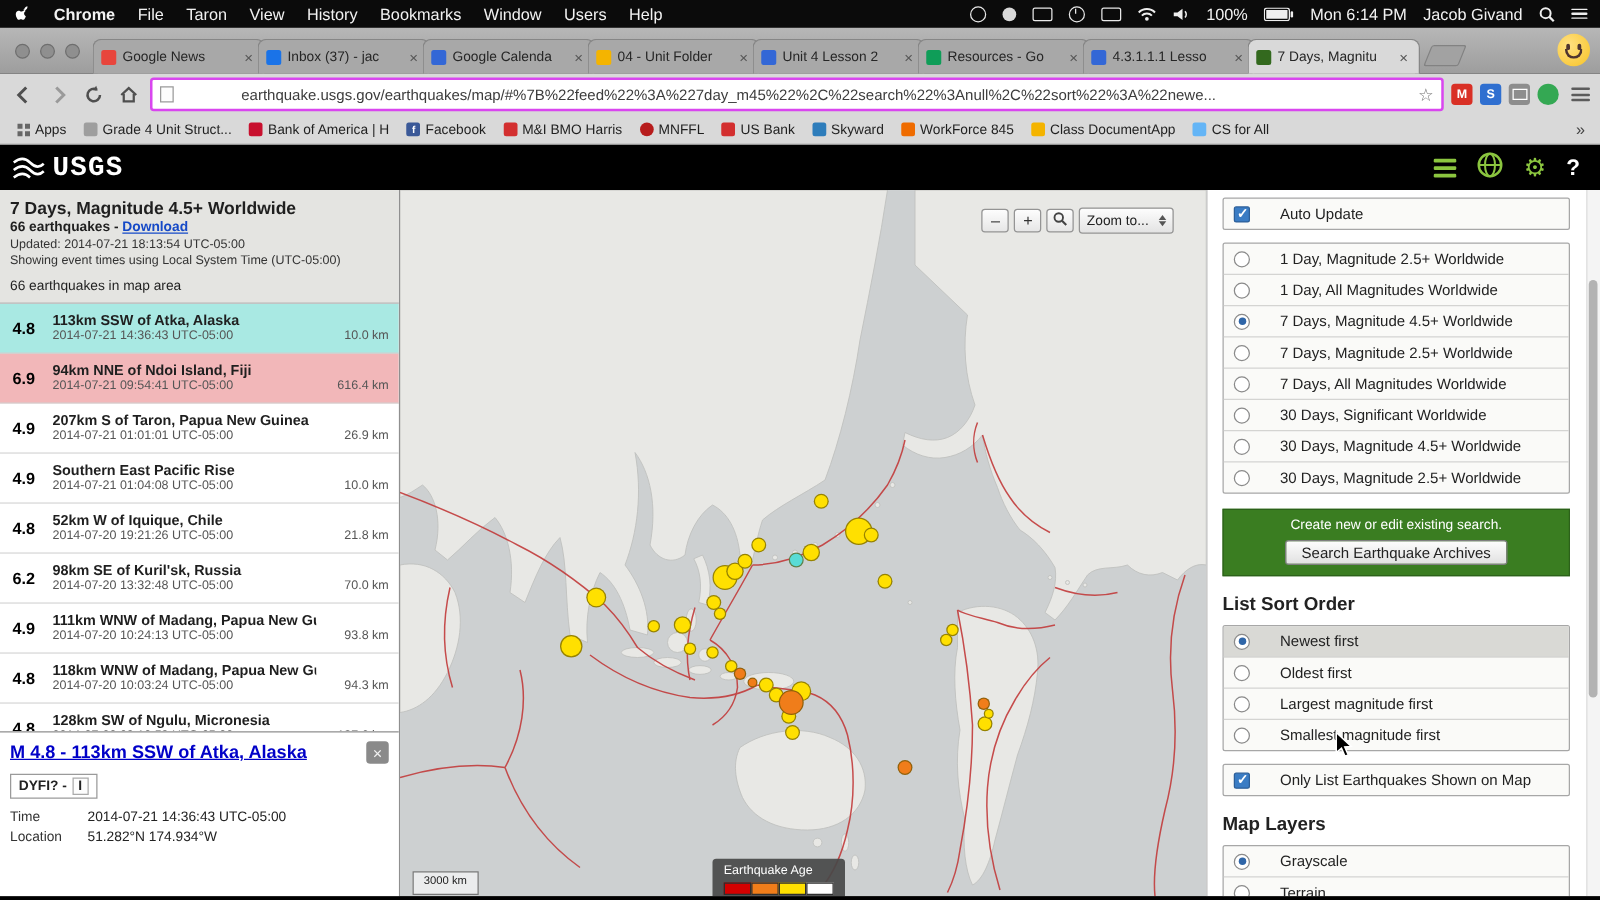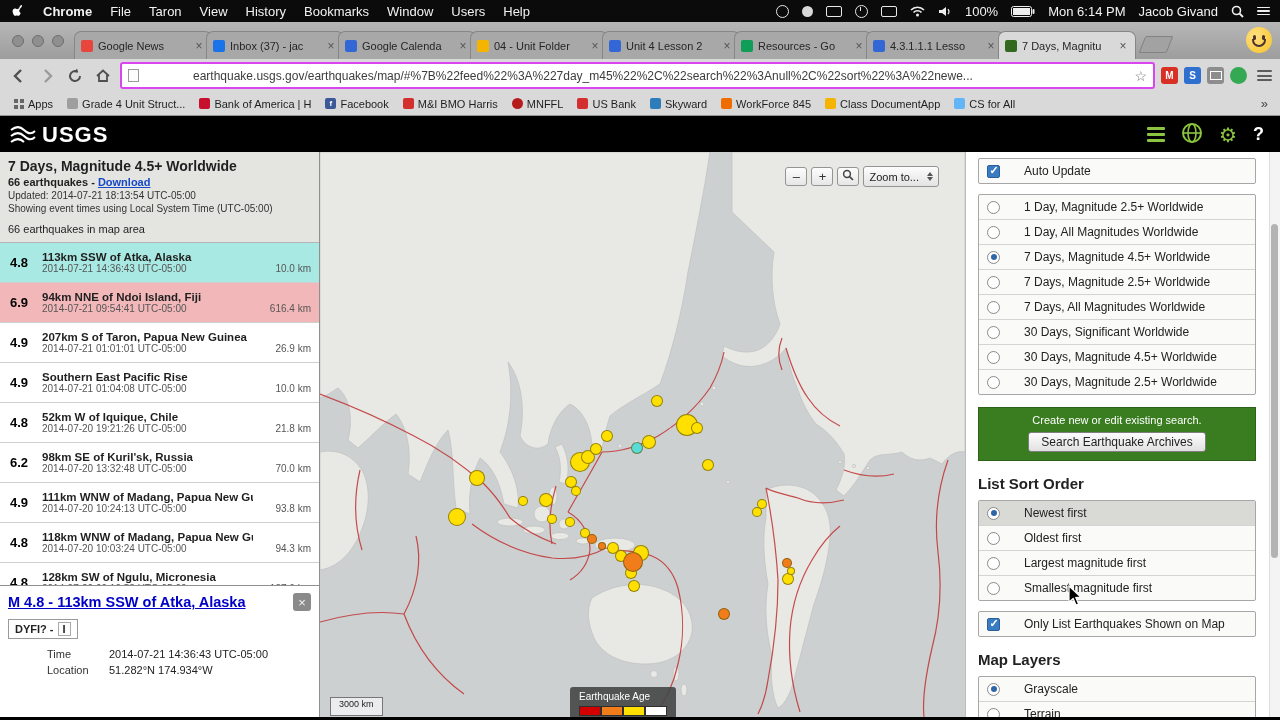--- a/index.html
+++ b/index.html
@@ -95,21 +95,21 @@
   .bm:nth-of-type(11) .bm-fav{background:#64b5f6;}
   .apps-ico{width:10px;height:10px;position:relative;background:transparent;border-radius:0;}
   .apps-ico::before{content:"";position:absolute;left:0;top:0;width:4px;height:4px;background:#666;
                     box-shadow:6px 0 0 #666,0 6px 0 #666,6px 6px 0 #666;}
   .bm-overflow{margin-left:auto;color:#444;font-size:13px;padding-right:4px;}
 
   
   .usgsbar{position:absolute;top:117px;left:0;right:0;height:35px;background:#000;color:#fff;
            display:flex;align-items:center;z-index:16;}
   .usgs-logo{display:flex;align-items:center;gap:6px;margin-left:10px;}
-  .usgs-text{font-size:22px;font-weight:bold;letter-spacing:1px;font-family:Liberation Sans, sans-serif;}
+  .usgs-text{font-size:22px;font-weight:bold;letter-spacing:1px;font-family:Liberation Mono, monospace;}
   .usgs-actions{margin-left:auto;display:flex;align-items:center;gap:16px;margin-right:16px;}
   .usgs-list-icon span{display:block;width:18px;height:3px;background:#8bc53f;margin:3px 0;border-radius:1px;}
   .usgs-gear{color:#8bc53f;font-size:20px;line-height:20px;}
   .usgs-gear::before{content:"⚙";}
   .usgs-help{color:#fff;font-size:18px;font-weight:bold;}
 
   
   .content{position:absolute;top:152px;left:0;right:0;height:565px;display:flex;background:#fff;}
   .bottom-strip{position:absolute;bottom:0;left:0;right:0;height:3px;background:#000;z-index:30;}
 
@@ -140,21 +140,21 @@
                    text-decoration:underline;line-height:1.25;cursor:pointer;}
   .detail-close{position:absolute;top:7px;right:8px;width:18px;height:18px;background:#8a8a8a;
                 border-radius:3px;color:#f2f2f2;font-size:13px;display:flex;align-items:center;
                 justify-content:center;cursor:pointer;}
   .detail-close::before{content:"×";}
   .dyfi-badge{display:inline-flex;align-items:center;gap:4px;border:1px solid #9a9a9a;
               background:#fff;padding:2px 6px;font-size:11px;font-weight:bold;color:#222;margin-top:8px;}
   .dyfi-badge .intensity{border:1px solid #aaa;padding:0 4px;background:#fdfdfd;}
   .detail-rows{margin-top:9px;font-size:11px;color:#222;}
   .detail-row{display:flex;margin-bottom:4px;}
-  .dl-label{width:62px;color:#333;flex:0 0 auto;margin-left:39px;}
+  .dl-label{width:62px;color:#333;flex:0 0 auto;}
 
   
   .map-area{flex:1;position:relative;background:#cdd0d1;overflow:hidden;}
   .map-svg{position:absolute;left:0;top:0;width:100%;height:100%;}
   .map-markers{position:absolute;left:0;top:0;width:100%;height:100%;}
   .quake-marker{position:absolute;border-radius:50%;border:1px solid rgba(95,82,0,.65);box-sizing:border-box;}
   .map-controls{position:absolute;top:14px;right:26px;display:flex;gap:4px;align-items:center;z-index:5;}
   .zoom-btn{width:22px;height:19px;background:linear-gradient(#fdfdfd,#e6e6e6);border:1px solid #949494;
             border-radius:3px;text-align:center;font-size:13px;line-height:17px;color:#333;
             box-sizing:border-box;cursor:pointer;}

